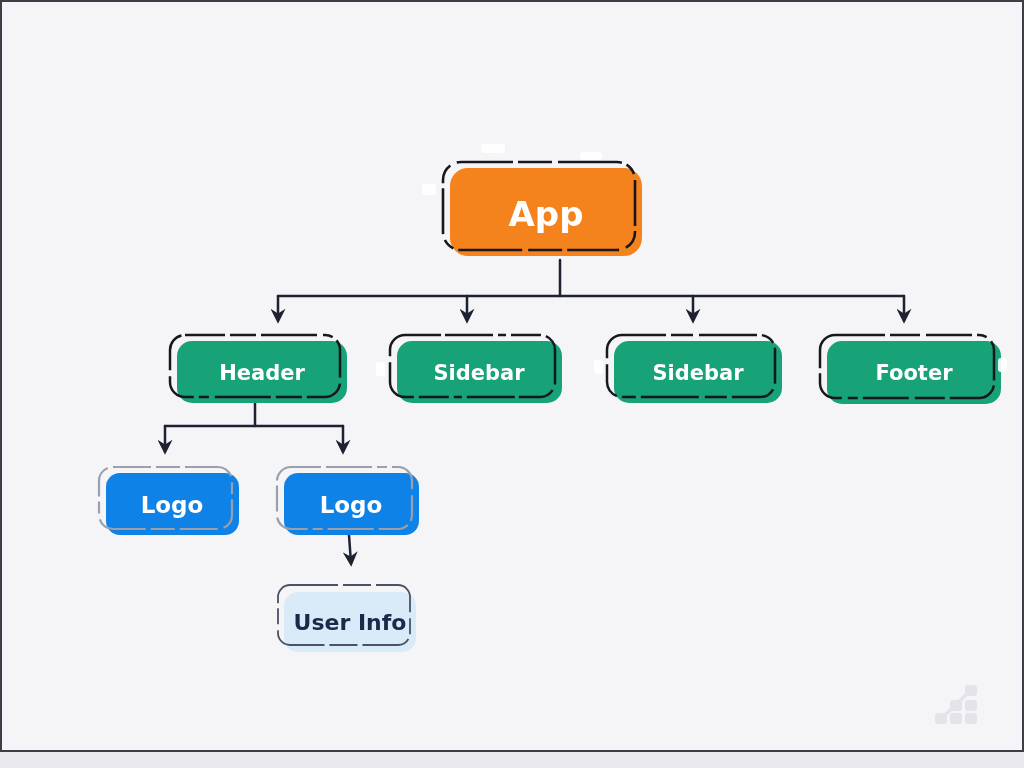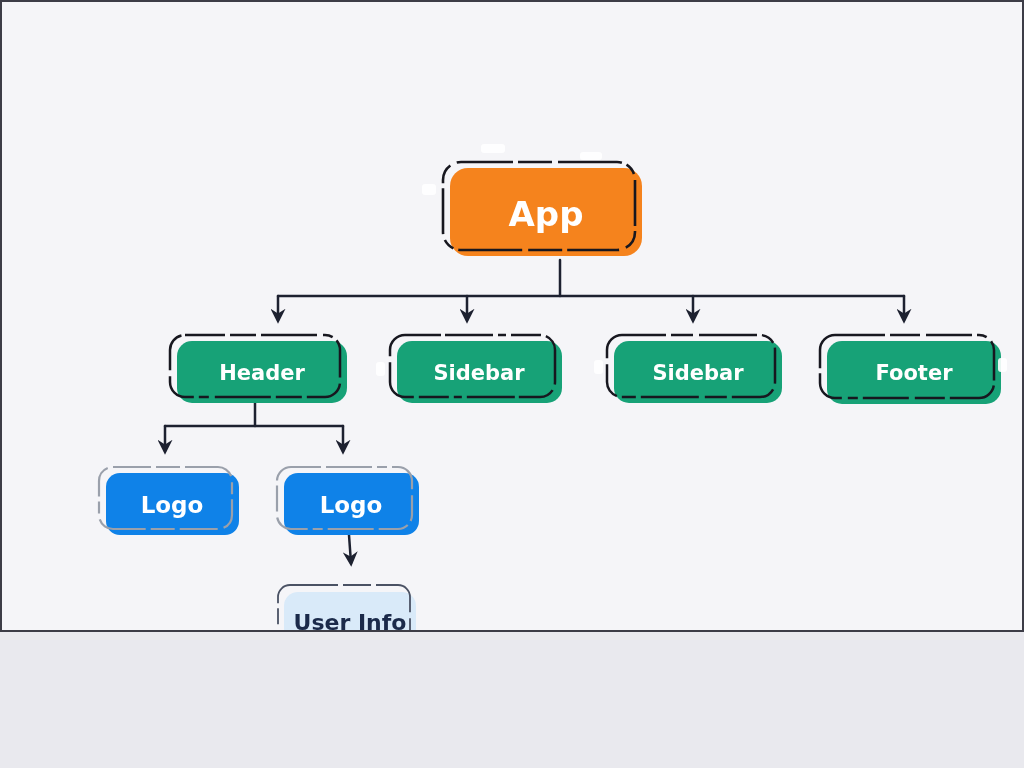--- a/index.html
+++ b/index.html
@@ -1,18 +1,18 @@
 <!DOCTYPE html>
 <html><head>
 <meta charset="utf-8">
 <style>
   html,body{margin:0;padding:0;background:#e9e9ee;}
   .canvas{
     position:relative;
-    width:1024px;height:632px;
+    width:1024px;height:752px;
     box-sizing:border-box;
     background:#f5f5f8;
     border:2px solid #3d3d47;
     overflow:hidden;
     font-family:"DejaVu Sans","Liberation Sans",sans-serif;
   }
   svg{position:absolute;left:0;top:0;}
   text{
     font-family:"DejaVu Sans","Liberation Sans",sans-serif;
     font-weight:700;

